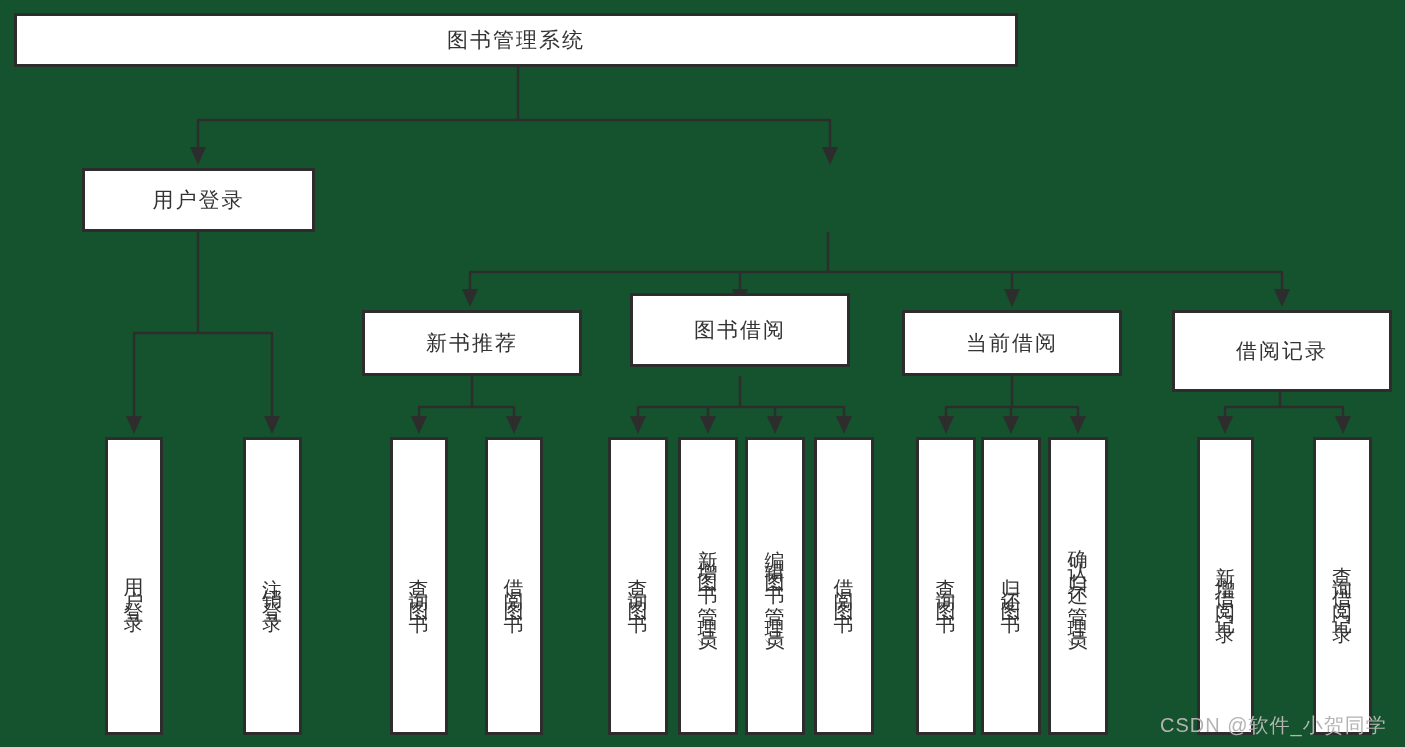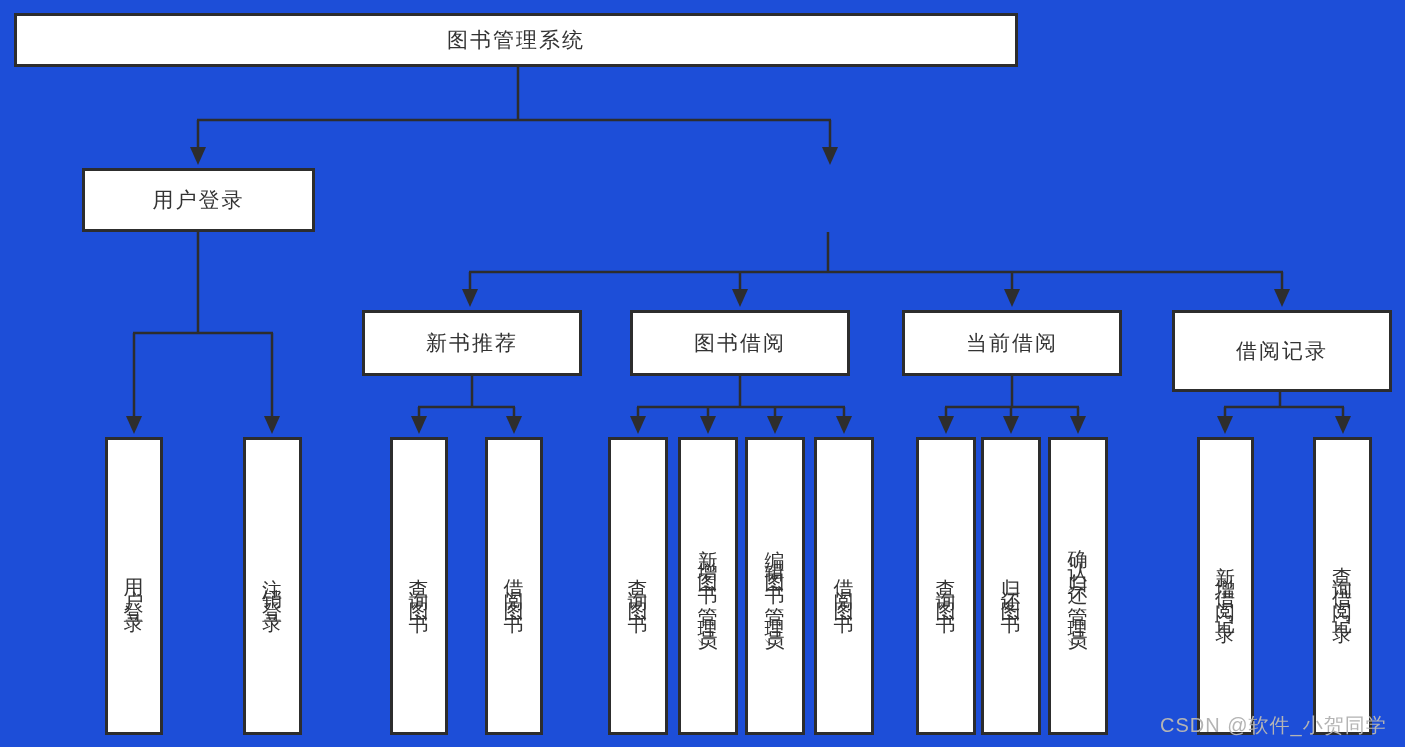--- a/index.html
+++ b/index.html
@@ -1,19 +1,19 @@
 <!DOCTYPE html>
 <html><head>
 <meta charset="utf-8">
 <style>
   html,body { margin:0; padding:0; background:#ffffff; }
   #canvas {
     position:relative;
     width:1405px; height:747px;
-    background:#1d4ed8;
+    background:#14532d;
     font-family:"Liberation Sans", sans-serif;
     overflow:hidden;
   }
   #wires { position:absolute; left:0; top:0; width:1405px; height:747px; pointer-events:none; }
   .box {
     position:absolute;
     background:#ffffff;
     border:3px solid #2d2d2d;
     box-sizing:border-box;
     display:flex; align-items:center; justify-content:center;
@@ -37,21 +37,21 @@
     color:#b4b4b4;
     letter-spacing:1px;
     white-space:nowrap;
     z-index:3;
   }
   
   #n-root       { left:14px;  top:13px;  width:1004px; height:54px; }
   #n-user-login { left:82px;  top:168px; width:233px;  height:64px; }
   #n-book-mgmt  { left:711px; top:168px; width:235px;  height:64px; }
   #n-new-book   { left:362px; top:310px; width:220px;  height:66px; }
-  #n-borrowing  { left:630px; top:310px; width:220px;  height:66px; }
+  #n-borrowing  { left:630px; top:293px; width:220px;  height:74px; }
   #n-current    { left:902px; top:310px; width:220px;  height:66px; }
   #n-records    { left:1172px;top:310px; width:220px;  height:82px; }
   .leaf { top:437px; height:298px; }
   #l-login-user     { left:105px;  width:58px; }
   #l-logout         { left:243px;  width:59px; }
   #l-query-newbook  { left:390px;  width:58px; }
   #l-borrow-newbook { left:485px;  width:58px; }
   #l-query-borrow   { left:608px;  width:60px; }
   #l-add-book       { left:678px;  width:60px; }
   #l-edit-book      { left:745px;  width:60px; }

